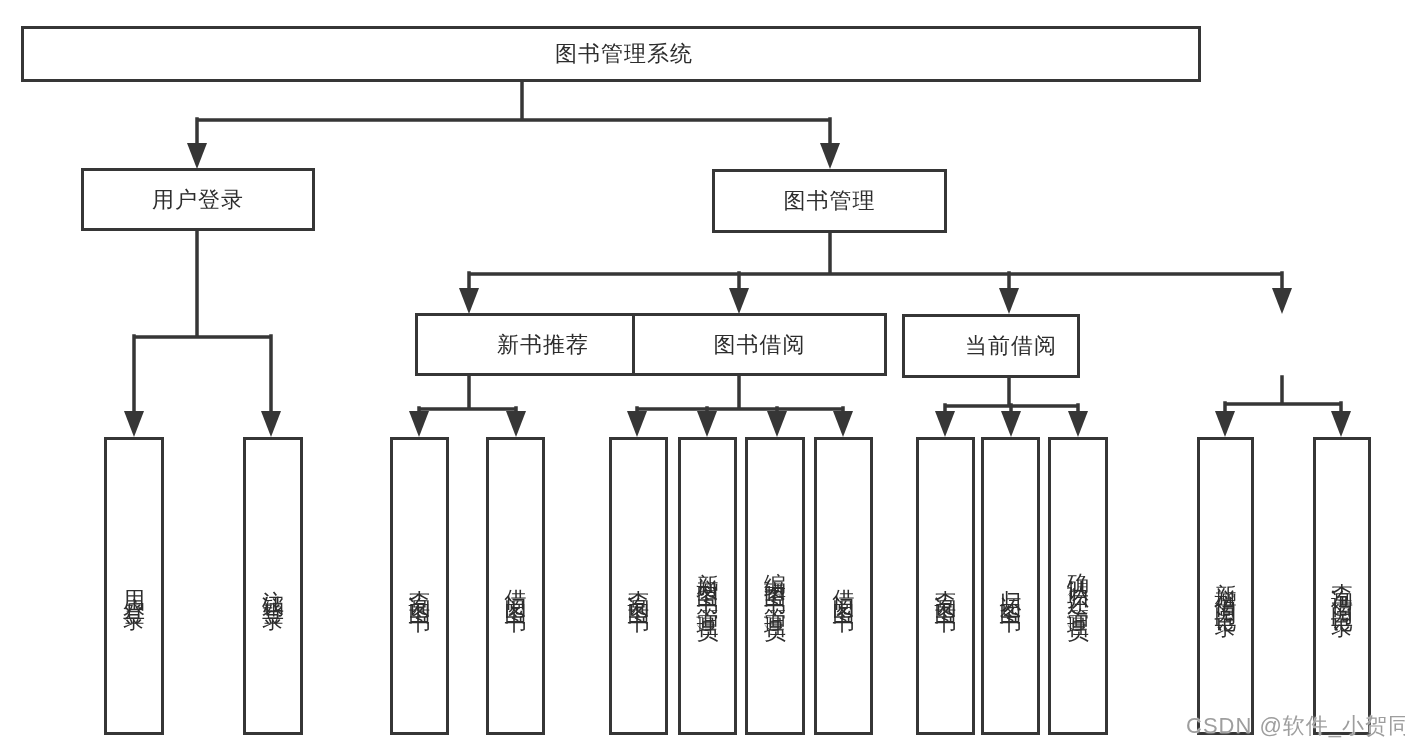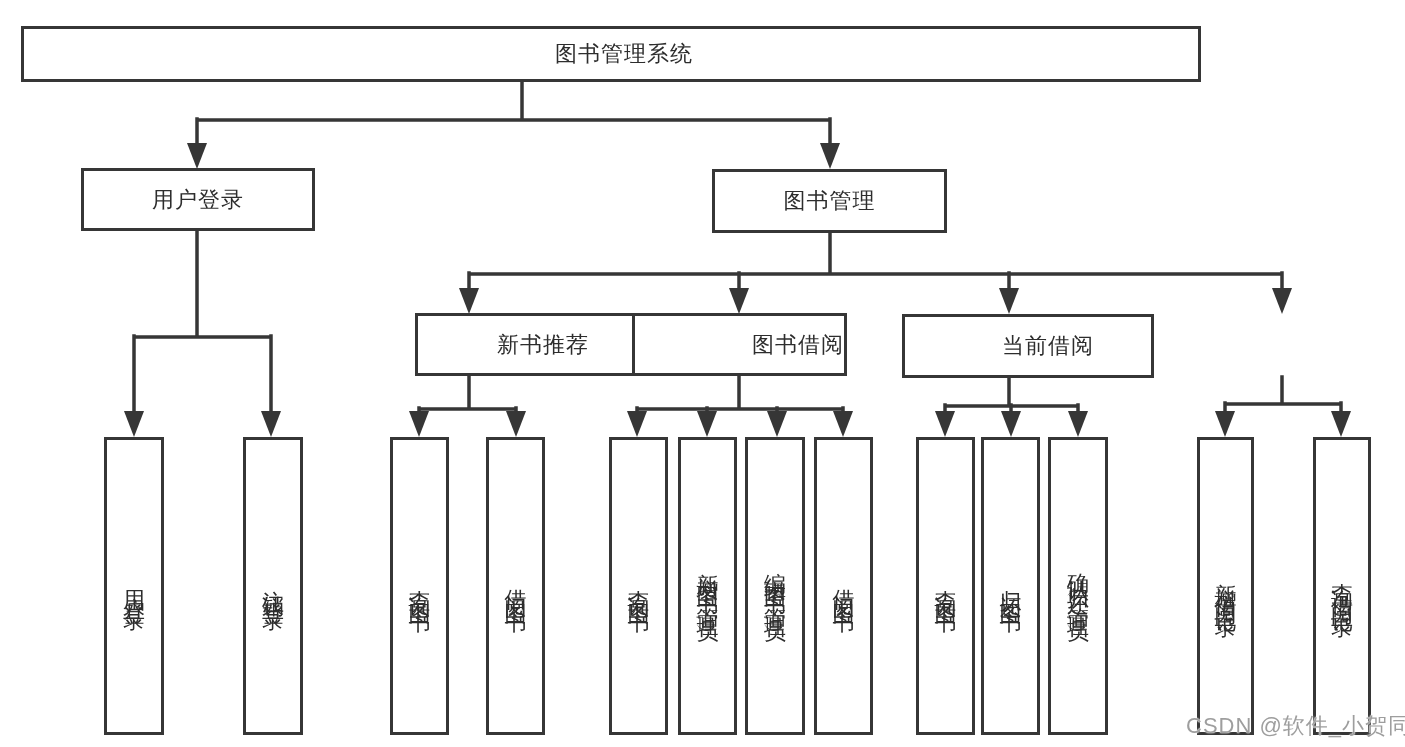--- a/index.html
+++ b/index.html
@@ -83,24 +83,24 @@
   <div class="box" style="left:81px;top:168px;width:234px;height:63px;">
     <span>用户登录</span>
   </div>
   <div class="box" style="left:712px;top:169px;width:235px;height:64px;font-family:Liberation Serif, serif;">
     <span>图书管理</span>
   </div>
 
   <div class="box" style="left:371px;top:313px;width:256px;height:63px;margin-left:44px;">
     <span>新书推荐</span>
   </div>
-  <div class="box" style="left:632px;top:313px;width:215px;height:63px;justify-content:flex-end;">
+  <div class="box" style="left:632px;top:313px;width:255px;height:63px;">
     <span>图书借阅</span>
   </div>
-  <div class="box" style="left:902px;top:314px;width:252px;height:64px;padding-left:40px;">
+  <div class="box" style="left:902px;top:314px;width:178px;height:64px;padding-left:40px;">
     <span>当前借阅</span>
   </div>
 
   <div class="box leaf" style="left:104px;top:437px;width:60px;height:298px;">
     <span class="vtext">用户登录</span>
   </div>
   <div class="box leaf" style="left:243px;top:437px;width:60px;height:298px;">
     <span class="vtext">注销登录</span>
   </div>
 

